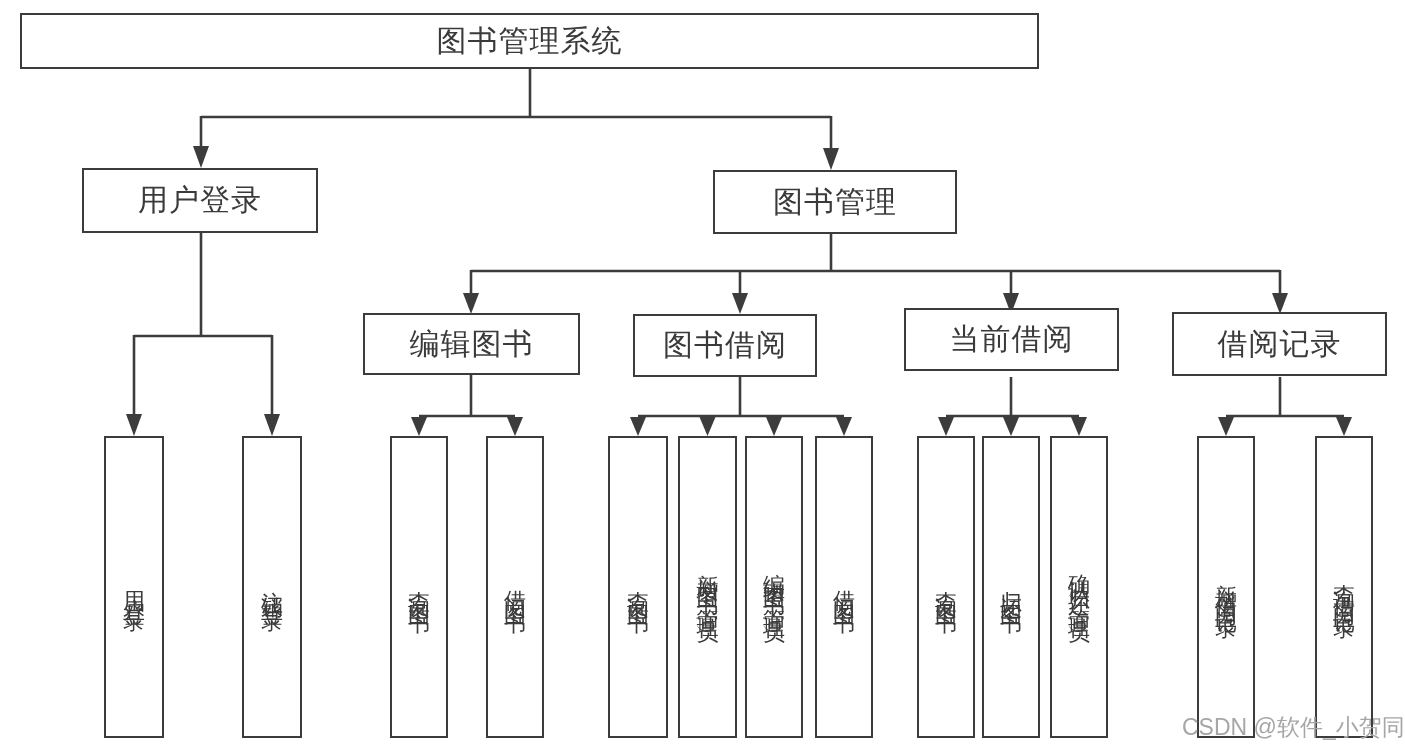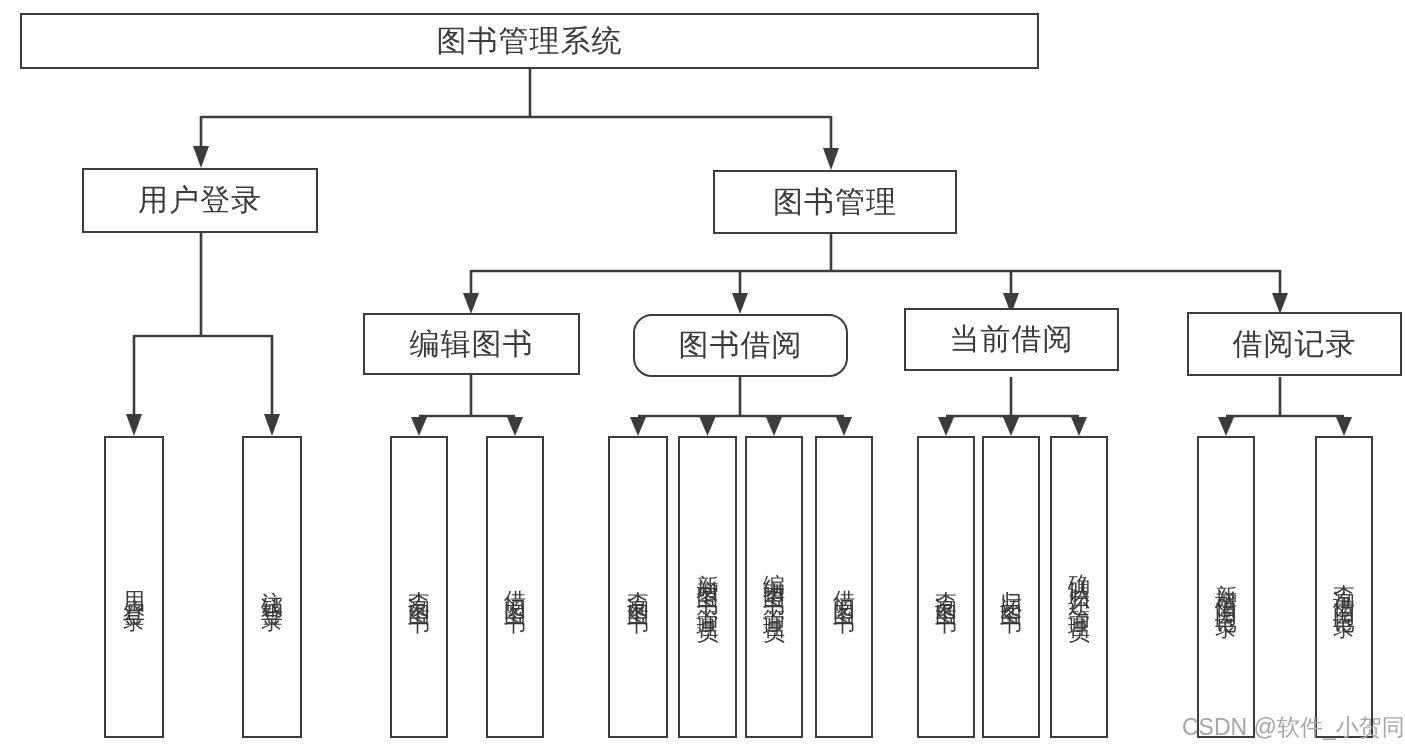--- a/index.html
+++ b/index.html
@@ -114,27 +114,27 @@
   <div class="box" style="left:82px; top:168px; width:236px; height:65px;">
     <span class="h-label">用户登录</span>
   </div>
   <div class="box" style="left:713px; top:170px; width:244px; height:64px;">
     <span class="h-label">图书管理</span>
   </div>
 
   <div class="box" style="left:363px; top:313px; width:217px; height:62px;">
     <span class="h-label">编辑图书</span>
   </div>
-  <div class="box" style="left:633px; top:314px; width:215px; height:63px;border-radius:19px;">
+  <div class="box" style="left:633px; top:314px; width:184px; height:63px;">
     <span class="h-label">图书借阅</span>
   </div>
   <div class="box" style="left:904px; top:308px; width:215px; height:63px;">
     <span class="h-label">当前借阅</span>
   </div>
-  <div class="box" style="left:1172px; top:312px; width:215px; height:64px;margin-left:15px;">
+  <div class="box" style="left:1172px; top:312px; width:215px; height:64px;">
     <span class="h-label">借阅记录</span>
   </div>
 
   <div class="box leaf" style="left:104px; top:436px; width:60px; height:302px;">
     <span class="v-label">用户登录</span>
   </div>
   <div class="box leaf" style="left:242px; top:436px; width:60px; height:302px;">
     <span class="v-label">注销登录</span>
   </div>
 

